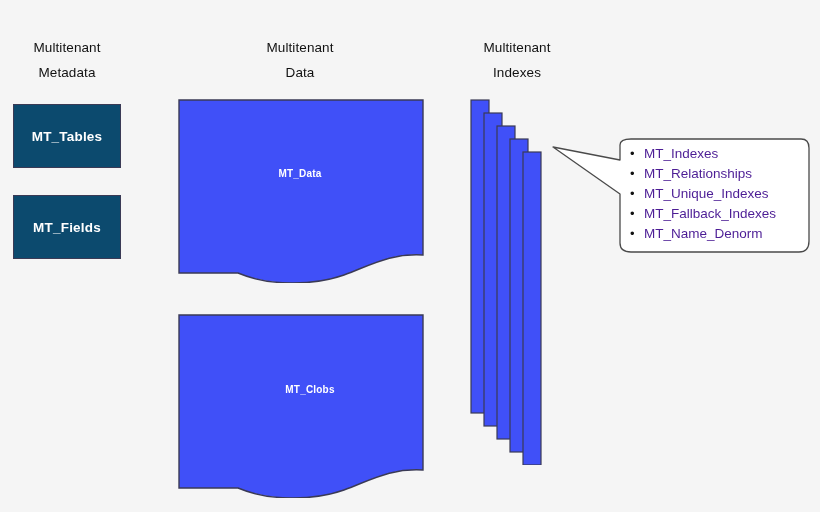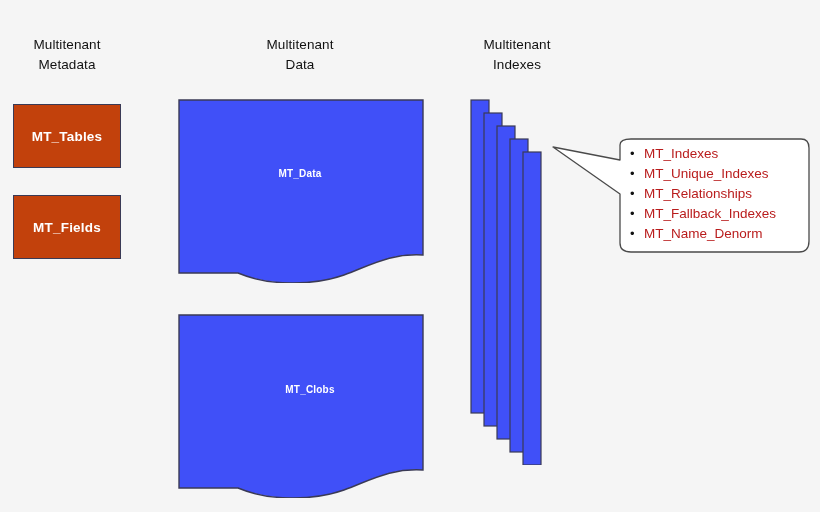--- a/index.html
+++ b/index.html
@@ -19,21 +19,21 @@
     position: absolute;
     left: 0;
     top: 0;
     width: 820px;
     height: 512px;
   }
   .col-header {
     position: absolute;
     font-size: 13.5px;
     color: #111111;
-    line-height: 20px;
+    line-height: 25px;
     white-space: pre-line;
     letter-spacing: 0.1px;
   }
   #header-metadata {
     left: 13px;
     top: 35px;
     width: 108px;
     text-align: center;
   }
   #header-data {
@@ -43,21 +43,21 @@
     text-align: center;
   }
   #header-indexes {
     left: 471px;
     top: 35px;
     width: 92px;
     text-align: center;
   }
   .meta-box {
     position: absolute;
-    background: #c2410c;
+    background: #0c4a6e;
     border: 1px solid #3a3a55;
     box-sizing: border-box;
     display: flex;
     align-items: center;
     justify-content: center;
   }
   .meta-box-label {
     color: #ffffff;
     font-size: 13.5px;
     font-weight: bold;
@@ -130,21 +130,21 @@
     left: 630px;
     top: 144px;
     width: 175px;
     margin: 0;
     padding: 0;
     list-style: none;
   }
   #callout-list li {
     position: relative;
     font-size: 13.5px;
-    color: #b91c1c;
+    color: #4c1d95;
     line-height: 20px;
     padding-left: 14px;
     white-space: nowrap;
   }
   #callout-list li::before {
     content: "\2022";
     position: absolute;
     left: 0;
     top: 0;
     font-size: 13px;
@@ -201,19 +201,19 @@
              L 264 105
              Q 264 116 254 116
              L 86 116
              Q 75 116 75 107
              L 75 58
              Z" fill="#ffffff" stroke="#4a4a4a" stroke-width="1.3" stroke-linejoin="round"></path>
   </svg>
 
   <ul id="callout-list">
     <li>MT_Indexes</li>
+    <li>MT_Relationships</li>
     <li>MT_Unique_Indexes</li>
-    <li>MT_Relationships</li>
     <li>MT_Fallback_Indexes</li>
     <li>MT_Name_Denorm</li>
   </ul>
 
 </div>
 
 </body></html>

